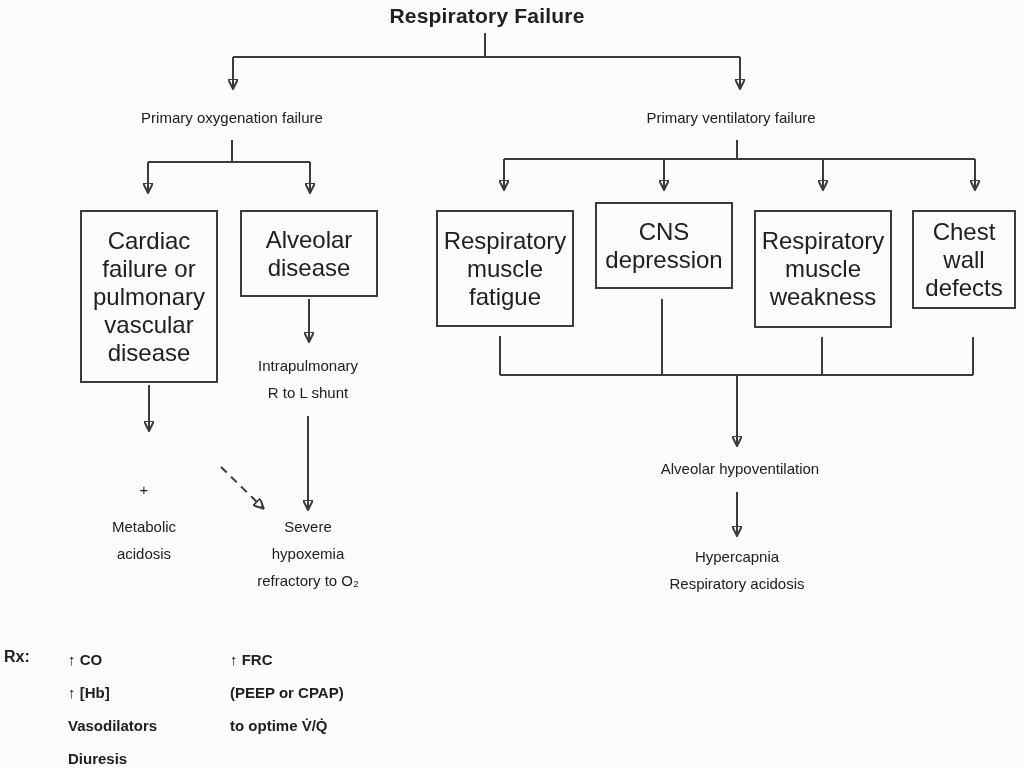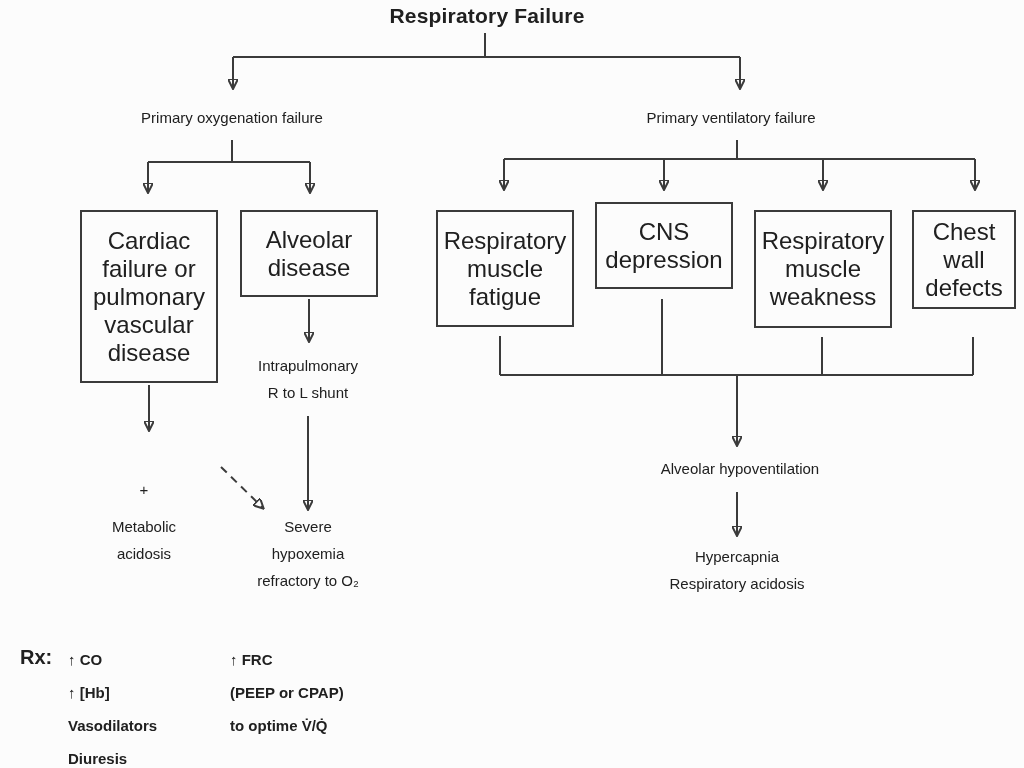--- a/index.html
+++ b/index.html
@@ -105,21 +105,21 @@
   <div class="t t2" style="left:84px;top:513px;width:120px">Metabolic
 acidosis</div>
   <div class="t t2" style="left:228px;top:513px;width:160px">Severe
 hypoxemia
 refractory to O₂</div>
 
   <div class="t" style="left:590px;top:456px;width:300px">Alveolar hypoventilation</div>
   <div class="t t2" style="left:587px;top:543px;width:300px">Hypercapnia
 Respiratory acidosis</div>
 
-  <div class="t bold left" style="left:20px;top:644px;width:60px;font-size:20px">Rx:</div>
+  <div class="t bold left" style="left:4px;top:644px;width:60px;font-size:16px">Rx:</div>
   <div class="t bold left rxcol" style="left:68px;top:643px;width:160px">↑ CO
 ↑ [Hb]
 Vasodilators
 Diuresis</div>
   <div class="t bold left rxcol" style="left:230px;top:643px;width:200px">↑ FRC
 (PEEP or CPAP)
 to optime V̇/Q̇</div>
 
 </div>
 

